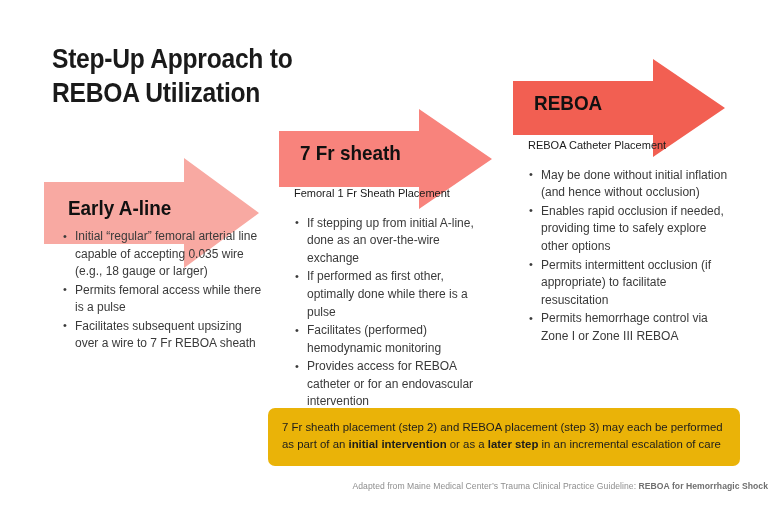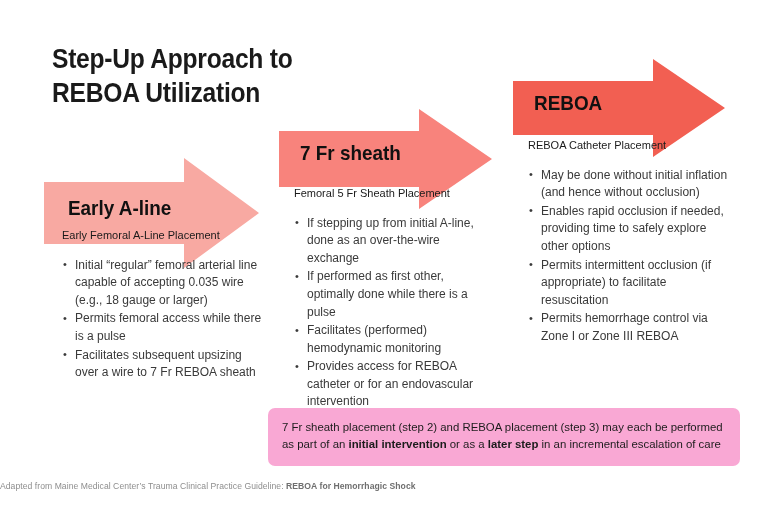--- a/index.html
+++ b/index.html
@@ -104,34 +104,34 @@
   }
 
   
   #callout {
     position: absolute;
     left: 268px;
     top: 408px;
     width: 472px;
     padding: 11px 14px 12px 14px;
     border-radius: 7px;
-    background: #f9a8d4;
+    background: #eab308;
     font-size: 11.4px;
     line-height: 1.52;
     color: #1c1c1c;
   }
   #callout b { font-weight: bold; }
 
   
   #footer {
     position: absolute;
     left: 0;
     top: 481px;
     width: 768px;
-    text-align: left;
+    text-align: right;
     font-size: 8.6px;
     color: #8e8e8e;
     letter-spacing: 0.05px;
   }
   #footer b { color: #6f6f6f; font-weight: bold; }
 </style>
 </head>
 <body>
 
 <div id="canvas">
@@ -153,30 +153,29 @@
   <div class="arrow-label" id="arrow2-label">7 Fr sheath</div>
 
   <div class="arrow" id="arrow3">
     <svg width="212" height="98" viewBox="0 0 212 98">
       <polygon points="0,22 140,22 140,0 212,49 140,98 140,76 0,76" fill="#f25f52"></polygon>
     </svg>
   </div>
   <div class="arrow-label" id="arrow3-label">REBOA</div>
 
   <div class="col" id="col1">
-    <div class="col-head">Early Femoral A-Line Placement</div>
     <ul class="bullets">
       <li>Initial “regular” femoral arterial line capable of accepting 0.035 wire (e.g., 18 gauge or larger)</li>
       <li>Permits femoral access while there is a pulse</li>
       <li>Facilitates subsequent upsizing over a wire to 7 Fr REBOA sheath</li>
     </ul>
   </div>
 
   <div class="col" id="col2">
-    <div class="col-head">Femoral 5 Fr Sheath Placement</div>
+    <div class="col-head">Femoral 1 Fr Sheath Placement</div>
     <ul class="bullets">
       <li>If stepping up from initial A-line, done as an over-the-wire exchange</li>
       <li>If performed as first other, optimally done while there is a pulse</li>
       <li>Facilitates (performed) hemodynamic monitoring</li>
       <li>Provides access for REBOA catheter or for an endovascular intervention</li>
     </ul>
   </div>
 
   <div class="col" id="col3">
     <div class="col-head">REBOA Catheter Placement</div>

